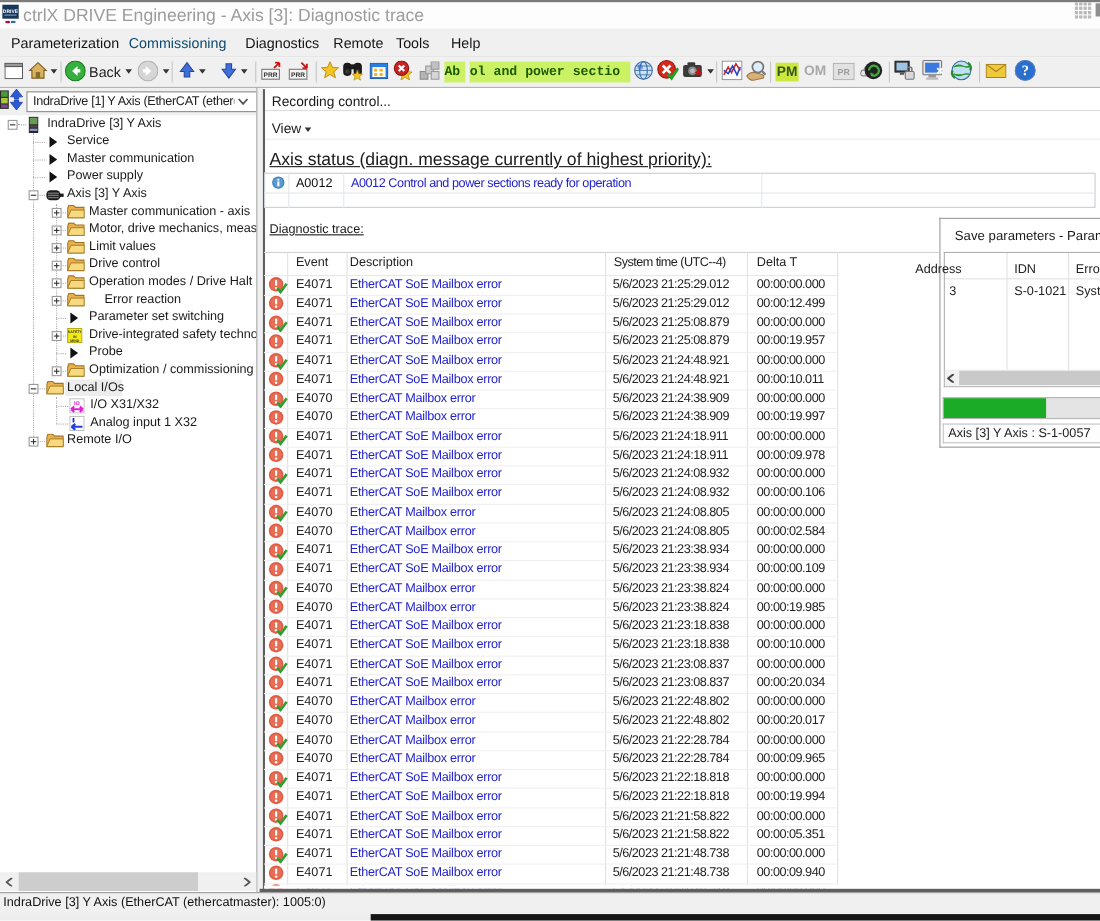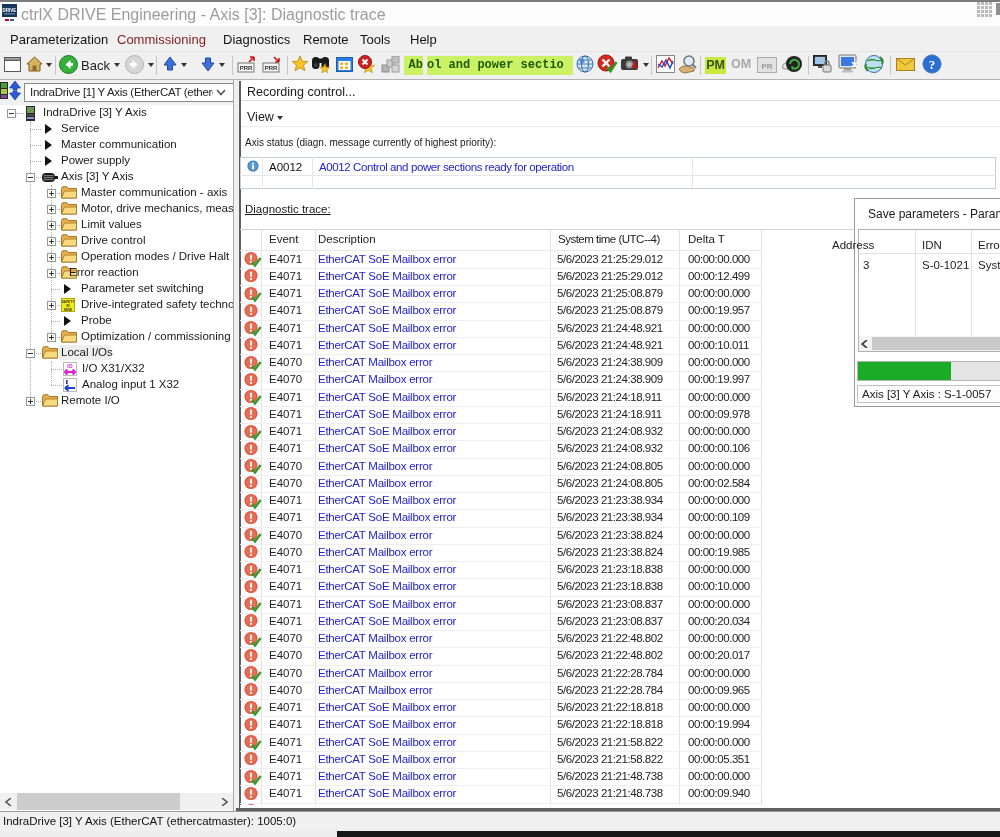--- a/index.html
+++ b/index.html
@@ -46,21 +46,21 @@
  <rect x="0" y="12" width="3" height="3"></rect>
       <rect x="4" y="12" width="3" height="3"></rect>
       <rect x="8" y="12" width="3" height="3"></rect>
       <rect x="12" y="12" width="3" height="3"></rect>
  </g>
 </svg>
 <div class="a" style="left:996px;top:3px;width:4px;height:12px;background:#8f8f8f"></div>
 
 <div class="a" style="left:0;top:26px;width:1000px;height:26px;background:#f0f0f0;border-bottom:1px solid #e5e5e5"></div>
 <div class="a" style="left:10px;top:32px;font-size:13px;color:#141414">Parameterization</div>
-<div class="a" style="left:117px;top:32px;font-size:13px;color:#7f1d1d">Commissioning</div>
+<div class="a" style="left:117px;top:32px;font-size:13px;color:#0c4a6e">Commissioning</div>
 <div class="a" style="left:223px;top:32px;font-size:13px;color:#141414">Diagnostics</div>
 <div class="a" style="left:303px;top:32px;font-size:13px;color:#141414">Remote</div>
 <div class="a" style="left:360px;top:32px;font-size:13px;color:#141414">Tools</div>
 <div class="a" style="left:410px;top:32px;font-size:13px;color:#141414">Help</div>
 <div class="a" style="left:0;top:52px;width:1000px;height:28px;background:#f0f0f0;border-bottom:1px solid #b3b3b3"></div>
 <div class="sep" style="left:55px"></div>
 <div class="sep" style="left:156px"></div>
 <div class="sep" style="left:232px"></div>
 <div class="sep" style="left:287px"></div>
 <div class="sep" style="left:651px"></div>
@@ -148,21 +148,21 @@
  <path d="M5.5 4.5 L10.5 9.5 M10.5 4.5 L5.5 9.5" stroke="#fff" stroke-width="2"></path>
 </svg>
 
 <svg class="a" style="left:381px;top:56px" width="19" height="17">
  <rect x="1" y="9" width="7" height="7" fill="#b5b5b5" stroke="#8a8a8a"></rect>
  <rect x="6" y="4" width="7" height="7" fill="#cdcdcd" stroke="#9a9a9a"></rect>
  <rect x="11" y="0" width="7" height="7" fill="#c0c0c0" stroke="#9a9a9a"></rect>
  <rect x="11" y="9" width="7" height="7" fill="#d6d6d6" stroke="#9a9a9a"></rect>
 </svg>
 
-<div class="a" style="left:404px;top:56px;width:19px;height:19px;background:#cbf164;font-family:'Liberation Mono',monospace;font-size:12px;font-weight:bold;color:#1c5a00;text-align:right;line-height:18px">Ab</div>
+<div class="a" style="left:404px;top:56px;width:19px;height:19px;background:#cbf164;font-family:'Liberation Mono',monospace;font-size:12px;font-weight:bold;color:#1c5a00;text-align:left;line-height:18px">Ab</div>
 <div class="a" style="left:427px;top:56px;width:146px;height:19px;background:#cbf164;font-family:'Liberation Mono',monospace;font-size:12px;font-weight:bold;color:#1c5a00;line-height:19px;white-space:nowrap;overflow:hidden">ol and power sectio</div>
 
 <svg class="a" style="left:576px;top:55px" width="18" height="18">
  <circle cx="9" cy="9" r="8" fill="#cfe2f4" stroke="#3a6ea8"></circle>
  <ellipse cx="9" cy="9" rx="3.5" ry="8" fill="none" stroke="#3a6ea8"></ellipse>
  <path d="M1 9 H17 M2.5 5 H15.5 M2.5 13 H15.5" stroke="#3a6ea8" stroke-width="0.8" fill="none"></path>
  <circle cx="6" cy="6" r="2.5" fill="#2a66c8" opacity="0.55"></circle>
 </svg>
 
 <svg class="a" style="left:597px;top:54px" width="20" height="20">
@@ -261,21 +261,21 @@
   </svg>
 <div class="a" style="left:0;top:105px;width:233px;height:688px;background:#fff"></div>
 <div class="a" style="left:233px;top:80px;width:6px;height:731px;background:#f0f0f0;border-left:1px solid #aaa"></div>
 <div class="a" style="left:239px;top:81px;width:2px;height:730px;background:#5f5f5f"></div>
 <div class="a" style="left:241px;top:81px;width:759px;height:730px;background:#fff"></div>
 <div class="a" style="left:241px;top:81px;width:759px;height:20px;border-bottom:1px solid #dcdcdc"></div>
 <div class="a" style="left:247px;top:85px;font-size:12.5px;color:#1a1a1a">Recording control...</div>
 <div class="a" style="left:241px;top:101px;width:759px;height:26px;border-bottom:1px solid #ececec"></div>
 <div class="a" style="left:247px;top:110px;font-size:12.5px;color:#1a1a1a">View</div>
 <div class="a" style="left:277px;top:116px;width:0;height:0;border-top:4px solid #333;border-left:3.5px solid transparent;border-right:3.5px solid transparent"></div>
-<div class="a" style="left:245px;top:137px;font-size:10px;color:#1a1a1a;">Axis status (diagn. message currently of highest priority):</div>
+<div class="a" style="left:245px;top:137px;font-size:16px;color:#1a1a1a;text-decoration:underline">Axis status (diagn. message currently of highest priority):</div>
 <div class="a" style="left:240px;top:157px;width:756px;height:32px;border:1px solid #c9cdd4;background:#fff"></div>
 <div class="a" style="left:240px;top:175px;width:756px;height:1px;background:#e4e6ea"></div>
 <div class="a" style="left:262px;top:157px;width:1px;height:32px;background:#e4e6ea"></div>
 <div class="a" style="left:312px;top:157px;width:1px;height:32px;background:#e4e6ea"></div>
 <div class="a" style="left:692px;top:157px;width:1px;height:32px;background:#e4e6ea"></div>
 
 <svg class="a" style="left:247px;top:160px" width="12" height="12">
  <circle cx="6" cy="6" r="5.6" fill="#3c7cb8"></circle>
  <circle cx="6" cy="6" r="4.6" fill="#5a9ad0"></circle>
  <rect x="5.1" y="5" width="1.9" height="4.4" fill="#fff"></rect>
@@ -766,21 +766,21 @@
 <div class="a tree-t" style="left:81px;top:145px">Operation modes / Drive Halt</div>
 <div class="doth" style="left:51px;top:168px;width:9px"></div>
 <svg class="a" style="left:61px;top:161px" width="16" height="13">
       <path d="M0.5 3.5 L0.5 12 L15.5 12 L15.5 2.5 L7.5 2.5 L6 0.8 L1.5 0.8 Z" fill="#e9b04d" stroke="#a1751f"></path>
       <path d="M0.5 12 L3.5 5 L15.5 5 L15.5 12 Z" fill="#f7d97f" stroke="#a1751f" stroke-width="0.8"></path>
     </svg>
 <div class="exp plus" style="left:47px;top:164px">
       <i></i>
       <b></b>
     </div>
-<div class="a tree-t" style="left:69px;top:161px">Error reaction</div>
+<div class="a tree-t" style="left:95px;top:161px">Error reaction</div>
 <div class="doth" style="left:51px;top:184px;width:9px"></div>
 <div class="tri" style="left:64px;top:179px"></div>
 <div class="a tree-t" style="left:81px;top:177px">Parameter set switching</div>
 <div class="doth" style="left:51px;top:200px;width:9px"></div>
 <svg class="a" style="left:61px;top:193px" width="14" height="14">
       <rect x="0.5" y="0.5" width="13" height="13" fill="#f2ea14" stroke="#b0a810"></rect>
       <text x="7" y="5" font-size="3.2" font-weight="bold" fill="#333" text-anchor="middle" font-family="Liberation Sans">SAFETY</text>
       <text x="7" y="9" font-size="3.2" font-weight="bold" fill="#333" text-anchor="middle" font-family="Liberation Sans">IN</text>
       <text x="7" y="13" font-size="3.2" font-weight="bold" fill="#333" text-anchor="middle" font-family="Liberation Sans">MIND</text>
     </svg>

